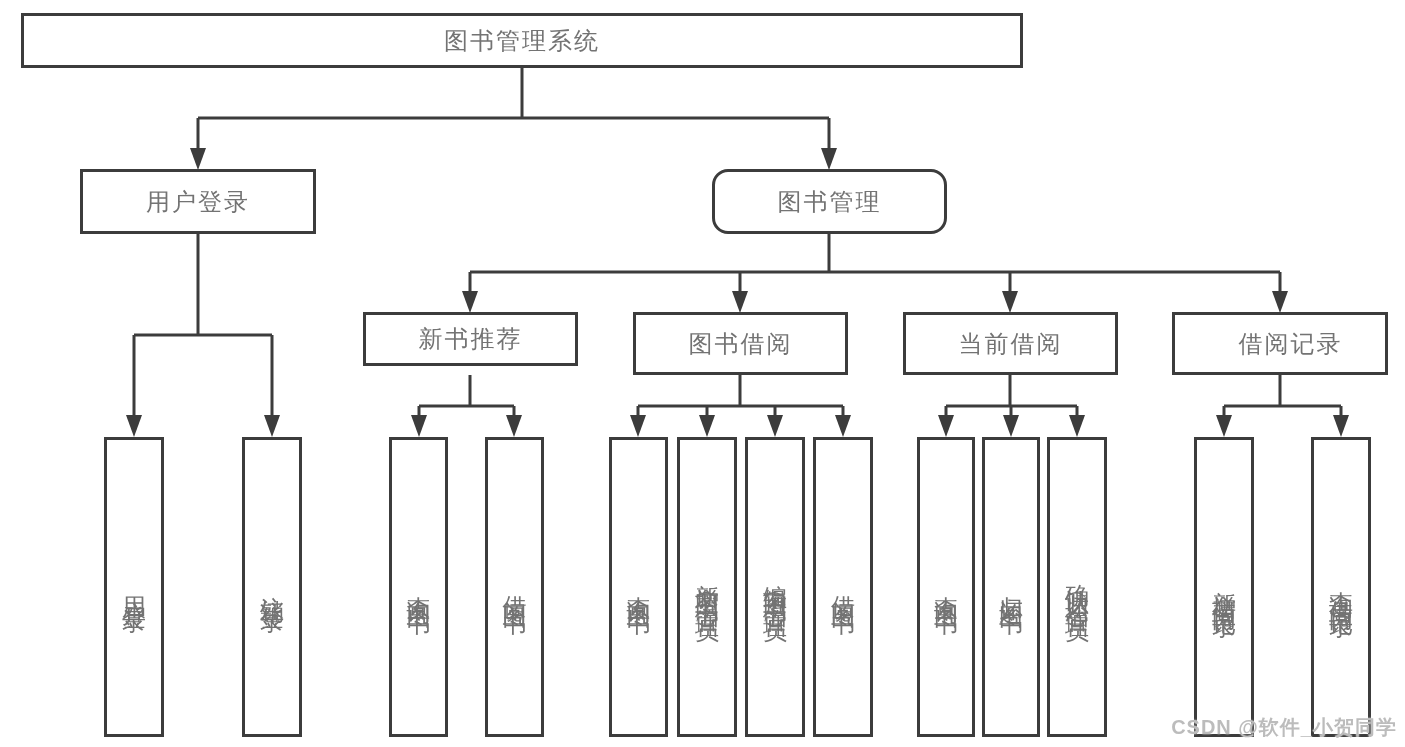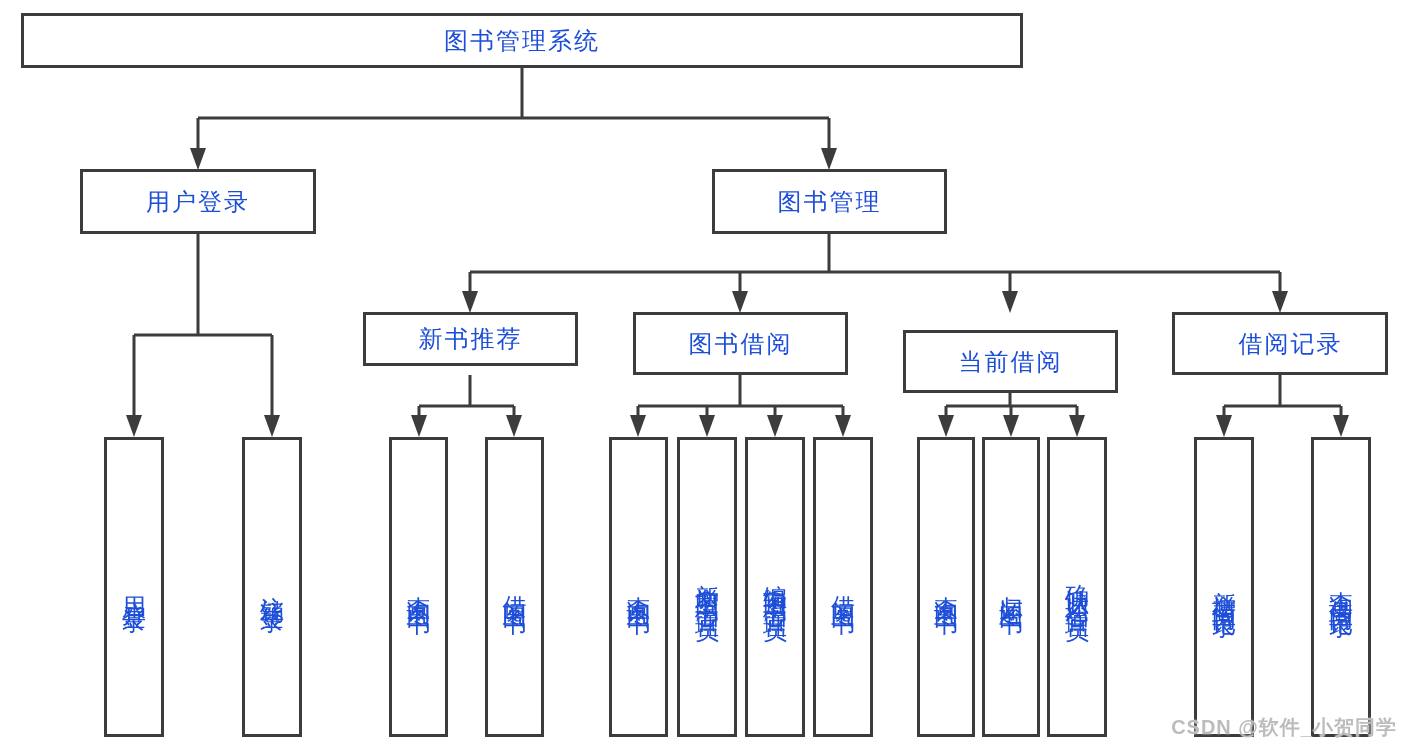--- a/index.html
+++ b/index.html
@@ -22,21 +22,21 @@
     pointer-events: none;
   }
   .node {
     position: absolute;
     box-sizing: border-box;
     background: #ffffff;
     border: 3px solid #3c3c3c;
     display: flex;
     align-items: center;
     justify-content: center;
-    color: #1d4ed8;
+    color: #737373;
     font-size: 24px;
     letter-spacing: 2px;
     white-space: nowrap;
     z-index: 2;
   }
   .vnode {
     white-space: normal;
   }
   .vnode .vtext {
     writing-mode: vertical-rl;
@@ -105,31 +105,31 @@
     </g>
   </svg>
 
   <div class="node" style="left:21px; top:13px; width:1002px; height:55px;">
     <span>图书管理系统</span>
   </div>
 
   <div class="node" style="left:80px; top:169px; width:236px; height:65px;">
     <span>用户登录</span>
   </div>
-  <div class="node" style="left:712px; top:169px; width:235px; height:65px;">
+  <div class="node" style="left:712px; top:169px; width:235px; height:65px;border-radius:16px;">
     <span>图书管理</span>
   </div>
 
   <div class="node" style="left:363px; top:312px; width:215px; height:54px;">
     <span>新书推荐</span>
   </div>
   <div class="node" style="left:633px; top:312px; width:215px; height:63px;">
     <span>图书借阅</span>
   </div>
-  <div class="node" style="left:903px; top:312px; width:215px; height:63px;margin-top:18px;">
+  <div class="node" style="left:903px; top:312px; width:215px; height:63px;">
     <span>当前借阅</span>
   </div>
   <div class="node" style="left:1172px; top:312px; width:216px; height:63px;padding-left:21px;">
     <span>借阅记录</span>
   </div>
 
   <div class="node vnode" style="left:104px; top:437px; width:60px; height:300px;">
     <span class="vtext">用户登录</span>
   </div>
   <div class="node vnode" style="left:242px; top:437px; width:60px; height:300px;">

